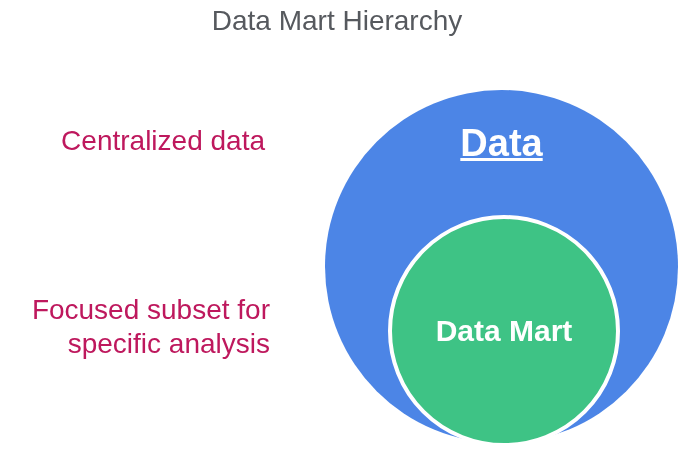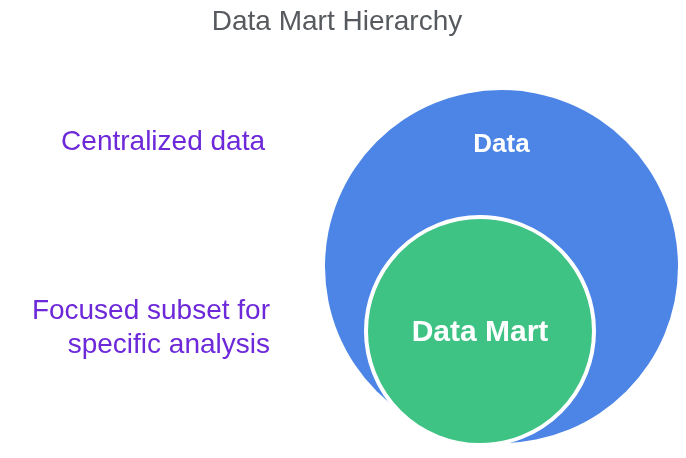--- a/index.html
+++ b/index.html
@@ -23,21 +23,21 @@
     font-size: 28px;
     line-height: 34px;
     color: #56595e;
     white-space: nowrap;
   }
   .side-note {
     position: absolute;
     text-align: right;
     font-size: 28px;
     line-height: 34px;
-    color: #6d28d9;
+    color: #be185d;
     white-space: nowrap;
   }
   .note-warehouse {
     top: 124px;
     right: 421px;
   }
   .note-mart {
     top: 293px;
     right: 416px;
   }
@@ -50,28 +50,29 @@
     border-radius: 50%;
     background: #4c85e6;
   }
   .outer-circle-label {
     position: absolute;
     top: 36px;
     left: 50%;
     transform: translateX(-50%);
     text-align: right;
     color: #ffffff;
-    font-size: 26px;
+    font-size: 38px;
     font-weight: 600;
     line-height: 34px;
     white-space: nowrap;
+    text-decoration: underline;
   }
   .inner-circle {
     position: absolute;
-    left: 364px;
+    left: 388px;
     top: 215px;
     width: 232px;
     height: 232px;
     box-sizing: border-box;
     border-radius: 50%;
     background: #3ec385;
     border: 4px solid #ffffff;
     display: flex;
     align-items: center;
     justify-content: center;

